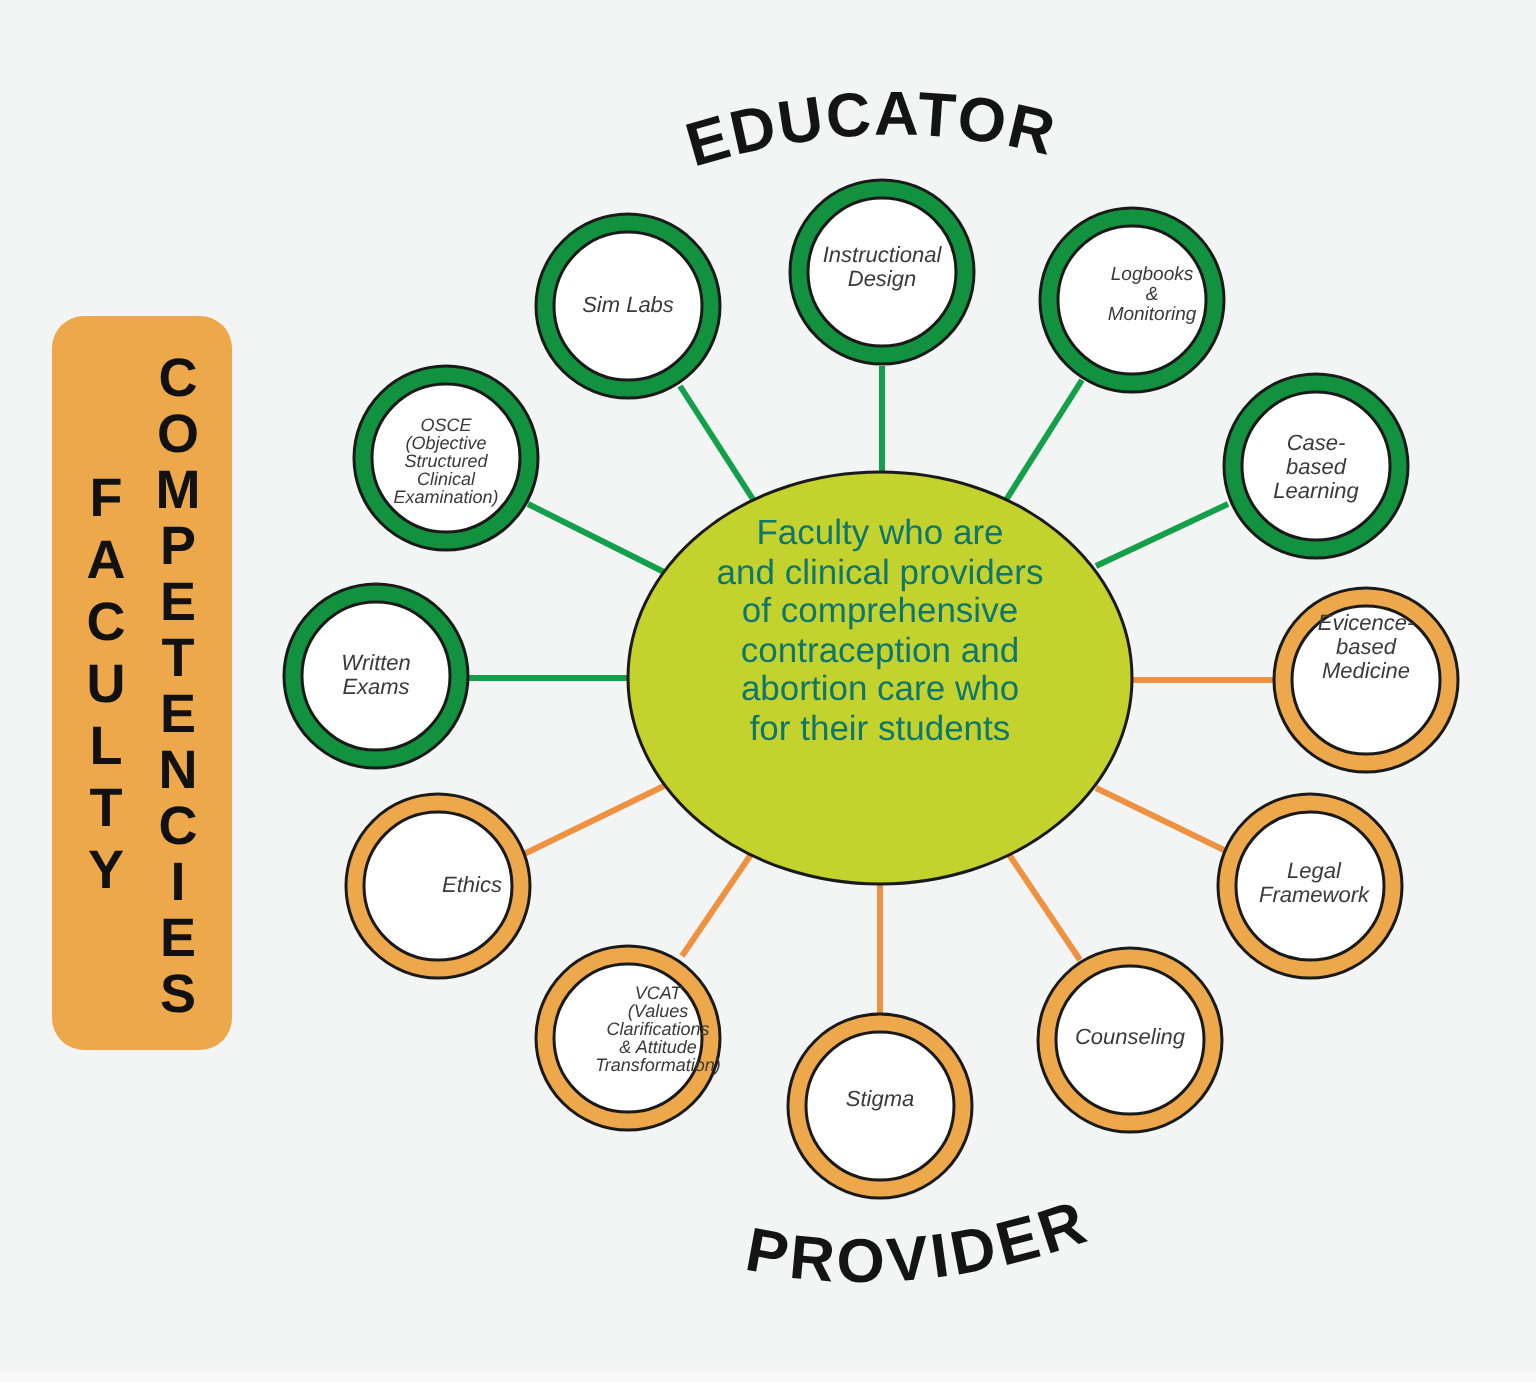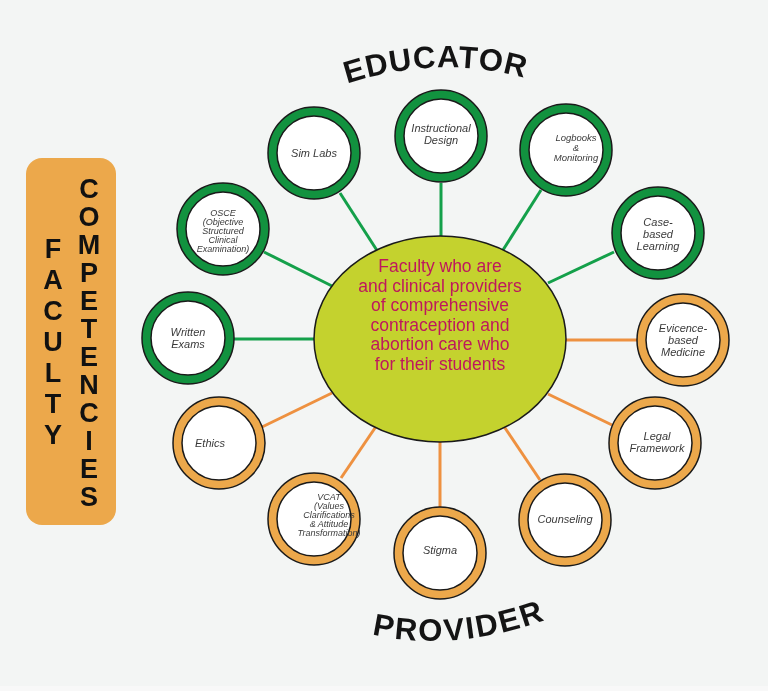--- a/index.html
+++ b/index.html
@@ -25,21 +25,21 @@
   .node-label {
     position: absolute; transform: translate(-50%, -50%);
     text-align: center; color: #3a3a3a; font-size: 11px; line-height: 12px;
     white-space: nowrap;
     font-style: italic;
   }
   .node-label.small { font-size: 9.5px; line-height: 10px; }
   .node-label.tiny { font-size: 9px; line-height: 9px; }
   .center-text {
     position: absolute; left: 315px; top: 257px; width: 250px;
-    text-align: center; color: #be185d; font-size: 17.5px; line-height: 19.5px;
+    text-align: center; color: #0f766e; font-size: 17.5px; line-height: 19.5px;
   }
 </style>
 </head>
 <body>
 
 <svg id="canvas" viewBox="0 0 768 691" xmlns="http://www.w3.org/2000/svg">
   <defs>
     <path id="arcTop" d="M 340 86 Q 440 52 532 80" fill="none"></path>
     <path id="arcBottom" d="M 362 632 Q 452 656 556 616" fill="none"></path>
   </defs>
@@ -181,26 +181,26 @@
 <div class="node-label" style="left:658px; top:234px;">
     <div>Case-</div>
     <div>based</div>
     <div>Learning</div>
   </div>
 <div class="node-label" style="left:188px; top:338px;">
     <div>Written</div>
     <div>Exams</div>
   </div>
 
-<div class="node-label" style="left:683px; top:340px;text-align:center;">
+<div class="node-label" style="left:683px; top:324px;text-align:center;">
     <div>Evicence-</div>
     <div>based</div>
     <div>Medicine</div>
   </div>
-<div class="node-label" style="left:210px; top:443px;">
+<div class="node-label" style="left:236px; top:443px;">
     <div>Ethics</div>
   </div>
 <div class="node-label" style="left:657px; top:442px;">
     <div>Legal</div>
     <div>Framework</div>
   </div>
 <div class="node-label tiny" style="left:299px; top:515px;margin-left:30px;">
     <div>VCAT</div>
     <div>(Values</div>
     <div>Clarifications</div>

